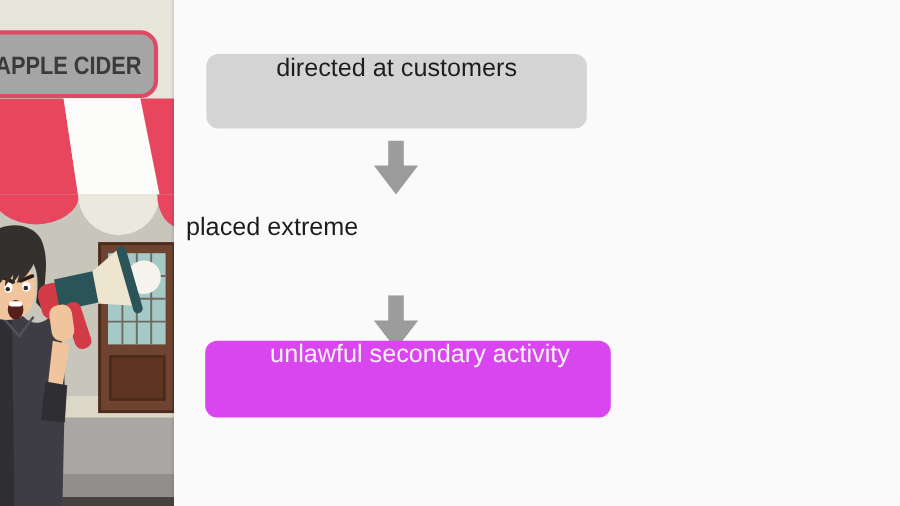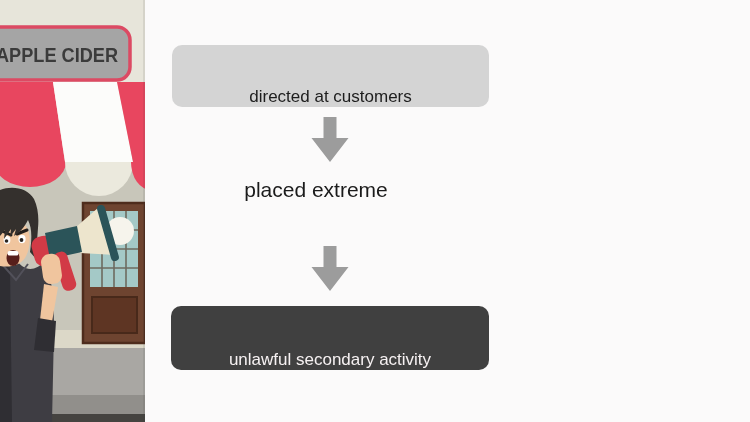--- a/index.html
+++ b/index.html
@@ -3,34 +3,34 @@
 <meta charset="utf-8">
 <style>
   html,body{margin:0;padding:0;background:#ffffff;}
   .stage{
     position:relative;width:750px;height:422px;overflow:hidden;
     background:#fbfafa;
     font-family:"Liberation Sans", sans-serif;
   }
   .illustration{position:absolute;left:0;top:0;width:145px;height:422px;display:block;}
   .flow-box{
-    position:absolute;display:flex;align-items:flex-end;justify-content:center;
-    border-radius:10px;font-size:17px;line-height:1.1;text-align:center;
+    position:absolute;display:flex;align-items:flex-start;justify-content:center;
+    border-radius:10px;font-size:21px;line-height:1.1;text-align:center;
   }
   .flow-box--gray{
     left:172px;top:45px;width:317px;height:62px;
     background:#d4d4d4;color:#1d1d1d;
   }
   .flow-box--red{
-    left:171px;top:306px;width:318px;height:64px;
-    background:#404040;color:#f6f1f2;
+    left:171px;top:284px;width:318px;height:64px;
+    background:#d946ef;color:#f6f1f2;padding-left:20px;
   }
   .flow-text{
-    position:absolute;left:141px;top:174px;width:350px;
-    text-align:center;font-size:21px;line-height:31px;color:#1b1b1b;
+    position:absolute;left:155px;top:174px;width:350px;
+    text-align:left;font-size:21px;line-height:31px;color:#1b1b1b;
   }
   .flow-text .line{display:block;}
   .arrow-icon{position:absolute;left:311px;width:38px;height:45px;display:block;}
   .arrow-icon.a1{top:117px;}
   .arrow-icon.a2{top:246px;}
 </style>
 </head>
 <body>
 
 <div class="stage">

